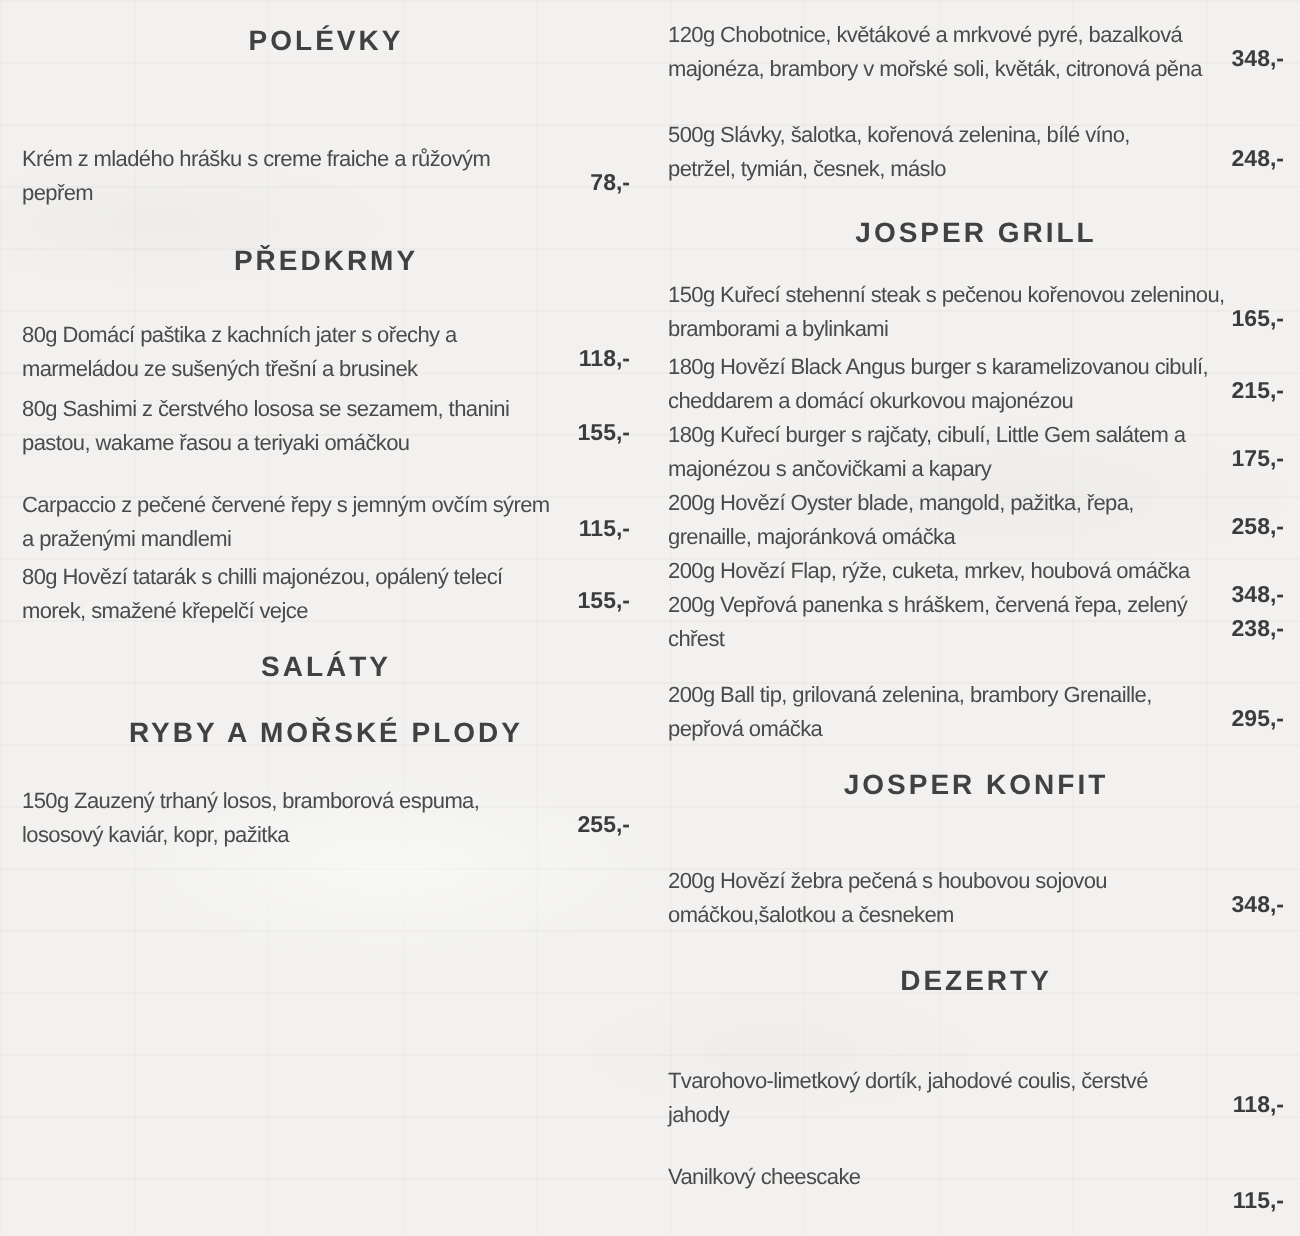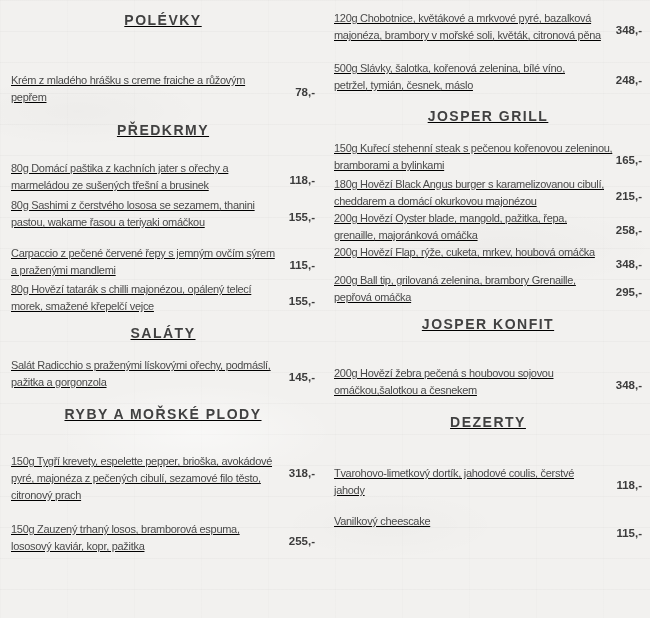--- a/index.html
+++ b/index.html
@@ -17,21 +17,21 @@
   .page::before{
     content:"";position:absolute;inset:0;pointer-events:none;
     background-image:
       radial-gradient(ellipse 180px 50px at 12% 18%, rgba(0,0,0,0.020), transparent 70%),
       radial-gradient(ellipse 220px 60px at 78% 40%, rgba(0,0,0,0.018), transparent 70%),
       radial-gradient(ellipse 200px 70px at 30% 70%, rgba(255,255,255,0.5), transparent 70%),
       radial-gradient(ellipse 160px 50px at 60% 85%, rgba(0,0,0,0.016), transparent 70%),
       repeating-linear-gradient(180deg, rgba(0,0,0,0.022) 0px, rgba(0,0,0,0.022) 1px, transparent 1px, transparent 31px),
       repeating-linear-gradient(90deg, rgba(0,0,0,0.013) 0px, rgba(0,0,0,0.013) 1px, transparent 1px, transparent 67px);
   }
-  .col{position:absolute;top:0;text-decoration:underline;}
+  .col{position:absolute;top:0;}
   .col-left{left:11px;width:304px;}
   .col-right{left:334px;width:308px;}
   .mh{
     margin:0;text-align:center;
     font-size:14px;font-weight:bold;letter-spacing:1.5px;
     color:#414141;line-height:20px;
   }
   .row{position:relative;}
   .txt{
     font-size:11px;letter-spacing:-0.3px;line-height:17px;
@@ -75,34 +75,23 @@
       <div class="price">115,-</div>
     </div>
     <div class="row" style="margin-top:2px">
       <div class="txt">80g Hovězí tatarák s chilli majonézou, opálený telecí
 morek, smažené křepelčí vejce</div>
       <div class="price">155,-</div>
     </div>
 
     <h2 class="mh" style="margin-top:8px">SALÁTY</h2>
 
-    <div class="row" style="margin-top:14px">
-      <div class="txt">Salát Radicchio s praženými lískovými ořechy, podmáslí,
-pažitka a gorgonzola</div>
-      <div class="price">145,-</div>
-    </div>
 
     <h2 class="mh" style="margin-top:13px">RYBY A MOŘSKÉ PLODY</h2>
 
-    <div class="row" style="margin-top:29px">
-      <div class="txt">150g Tygří krevety, espelette pepper, brioška, avokádové
-pyré, majonéza z pečených cibulí, sezamové filo těsto,
-citronový prach</div>
-      <div class="price">318,-</div>
-    </div>
     <div class="row" style="margin-top:17px">
       <div class="txt">150g Zauzený trhaný losos, bramborová espuma,
 lososový kaviár, kopr, pažitka</div>
       <div class="price">255,-</div>
     </div>
 
   </div>
 
   <div class="col col-right">
 
@@ -123,27 +112,37 @@
       <div class="txt">150g Kuřecí stehenní steak s pečenou kořenovou zeleninou,
 bramborami a bylinkami</div>
       <div class="price">165,-</div>
     </div>
     <div class="row" style="margin-top:2px">
       <div class="txt">180g Hovězí Black Angus burger s karamelizovanou cibulí,
 cheddarem a domácí okurkovou majonézou</div>
       <div class="price">215,-</div>
     </div>
     <div class="row" style="margin-top:0px">
+      <div class="txt">180g Kuřecí burger s rajčaty, cibulí, Little Gem salátem a
+majonézou s ančovičkami a kapary</div>
+      <div class="price">175,-</div>
+    </div>
+    <div class="row" style="margin-top:0px">
       <div class="txt">200g Hovězí Oyster blade, mangold, pažitka, řepa,
 grenaille, majoránková omáčka</div>
       <div class="price">258,-</div>
     </div>
     <div class="row" style="margin-top:0px">
       <div class="txt">200g Hovězí Flap, rýže, cuketa, mrkev, houbová omáčka</div>
       <div class="price">348,-</div>
+    </div>
+    <div class="row" style="margin-top:0px">
+      <div class="txt">200g Vepřová panenka s hráškem, červená řepa, zelený
+chřest</div>
+      <div class="price">238,-</div>
     </div>
     <div class="row" style="margin-top:11px">
       <div class="txt">200g Ball tip, grilovaná zelenina, brambory Grenaille,
 pepřová omáčka</div>
       <div class="price">295,-</div>
     </div>
 
     <h2 class="mh" style="margin-top:8px">JOSPER KONFIT</h2>
 
     <div class="row" style="margin-top:31px">

